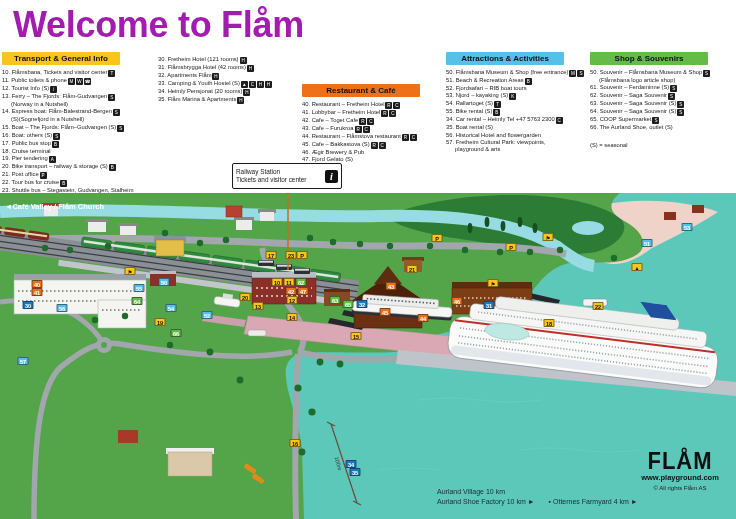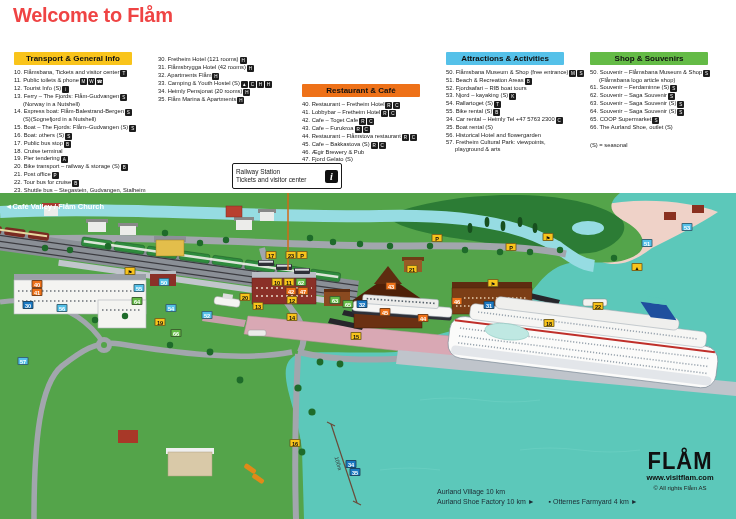--- a/index.html
+++ b/index.html
@@ -1,19 +1,19 @@
 <!DOCTYPE html>
 <html><head>
 <meta charset="utf-8">
 <style>
   html,body{margin:0;padding:0;background:#fff;}
   .page{position:relative;width:736px;height:519px;background:#fff;overflow:hidden;
         font-family:"Liberation Sans",sans-serif;}
-  h1{position:absolute;left:13px;top:4px;margin:0;font-size:20px;letter-spacing:-0.3px;
-     color:#ef4444;font-weight:bold;}
+  h1{position:absolute;left:13px;top:4px;margin:0;font-size:36px;letter-spacing:-0.3px;
+     color:#a21caf;font-weight:bold;}
   
   .legend{position:absolute;left:0;top:52px;width:736px;height:140px;}
   .col{position:absolute;top:0;width:144px;}
   .col-header{width:118px;height:13px;line-height:13px;text-align:center;font-size:8px;
               font-weight:bold;color:#111;border-radius:1px;}
   .col-header.light{color:#fff;}
   .items{margin-top:4px;}
   .li{font-size:5.8px;line-height:7.3px;color:#222;padding-left:9px;text-indent:-9px;white-space:nowrap;}
   .li.note{text-indent:0;}
   .lic{display:inline-block;width:7px;height:7px;background:#1d1d1d;color:#fff;font-size:4.6px;
@@ -49,21 +49,21 @@
   .site{font-size:7.5px;font-weight:bold;margin-top:1px;}
   .copy{font-size:6px;margin-top:3px;color:#222;}
 </style>
 </head>
 <body>
 
 <div class="page">
   <h1>Welcome to Flåm</h1>
 
   <div class="legend">
-      <div class="col" style="left: 14px;">
+      <div class="col" style="left: 2px;">
         <div class="col-header" style="background: rgb(249, 196, 27);">Transport &amp; General Info</div>
         <div class="items">
           <div class="li"><span>10. Flåmsbana, Tickets and visitor center</span><span class="lic">T</span></div>
           <div class="li"><span>11. Public toilets &amp; phone</span><span class="lic">M</span><span class="lic">W</span><span class="lic">☎</span></div>
           <div class="li"><span>12. Tourist Info (S)</span><span class="lic">i</span></div>
           <div class="li"><span>13. Ferry – The Fjords: Flåm-Gudvangen</span><span class="lic">S</span></div>
           <div class="li note">(Norway in a Nutshell)</div>
           <div class="li"><span>14. Express boat: Flåm-Balestrand-Bergen</span><span class="lic">S</span></div>
           <div class="li note">(S)(Sognefjord in a Nutshell)</div>
           <div class="li"><span>15. Boat – The Fjords: Flåm–Gudvangen (S)</span><span class="lic">S</span></div>
@@ -402,16 +402,16 @@
 
   <div class="distances">
     <div>Aurland Village 10 km</div>
     <div class="drow">
       <span>Aurland Shoe Factory 10 km ►</span><span>▪ Otternes Farmyard 4 km ►</span>
     </div>
   </div>
 
   <div class="brand">
     <div class="logo">FLÅM</div>
-    <div class="site">www.visitflam.com</div>
+    <div class="site">www.playground.com</div>
     <div class="copy">© All rights Flåm AS</div>
   </div>
 </div>
 
 </body></html>

